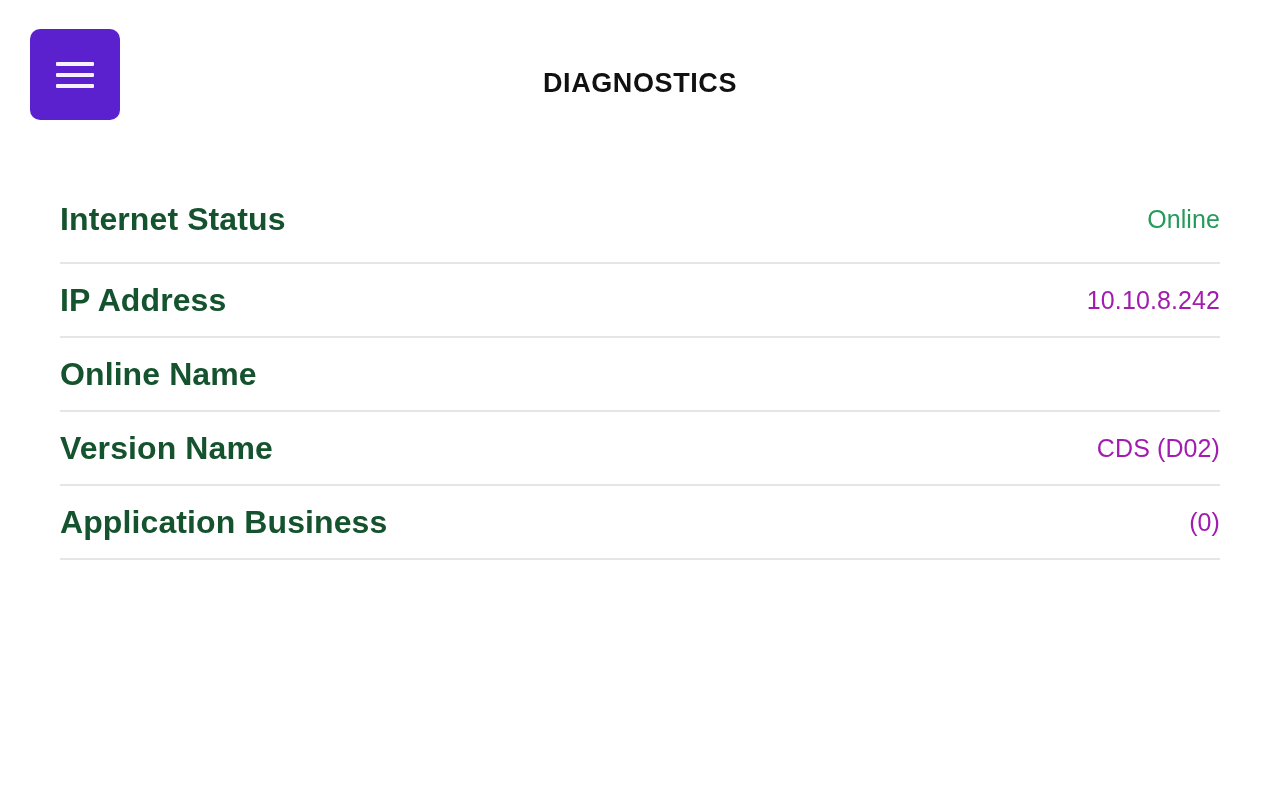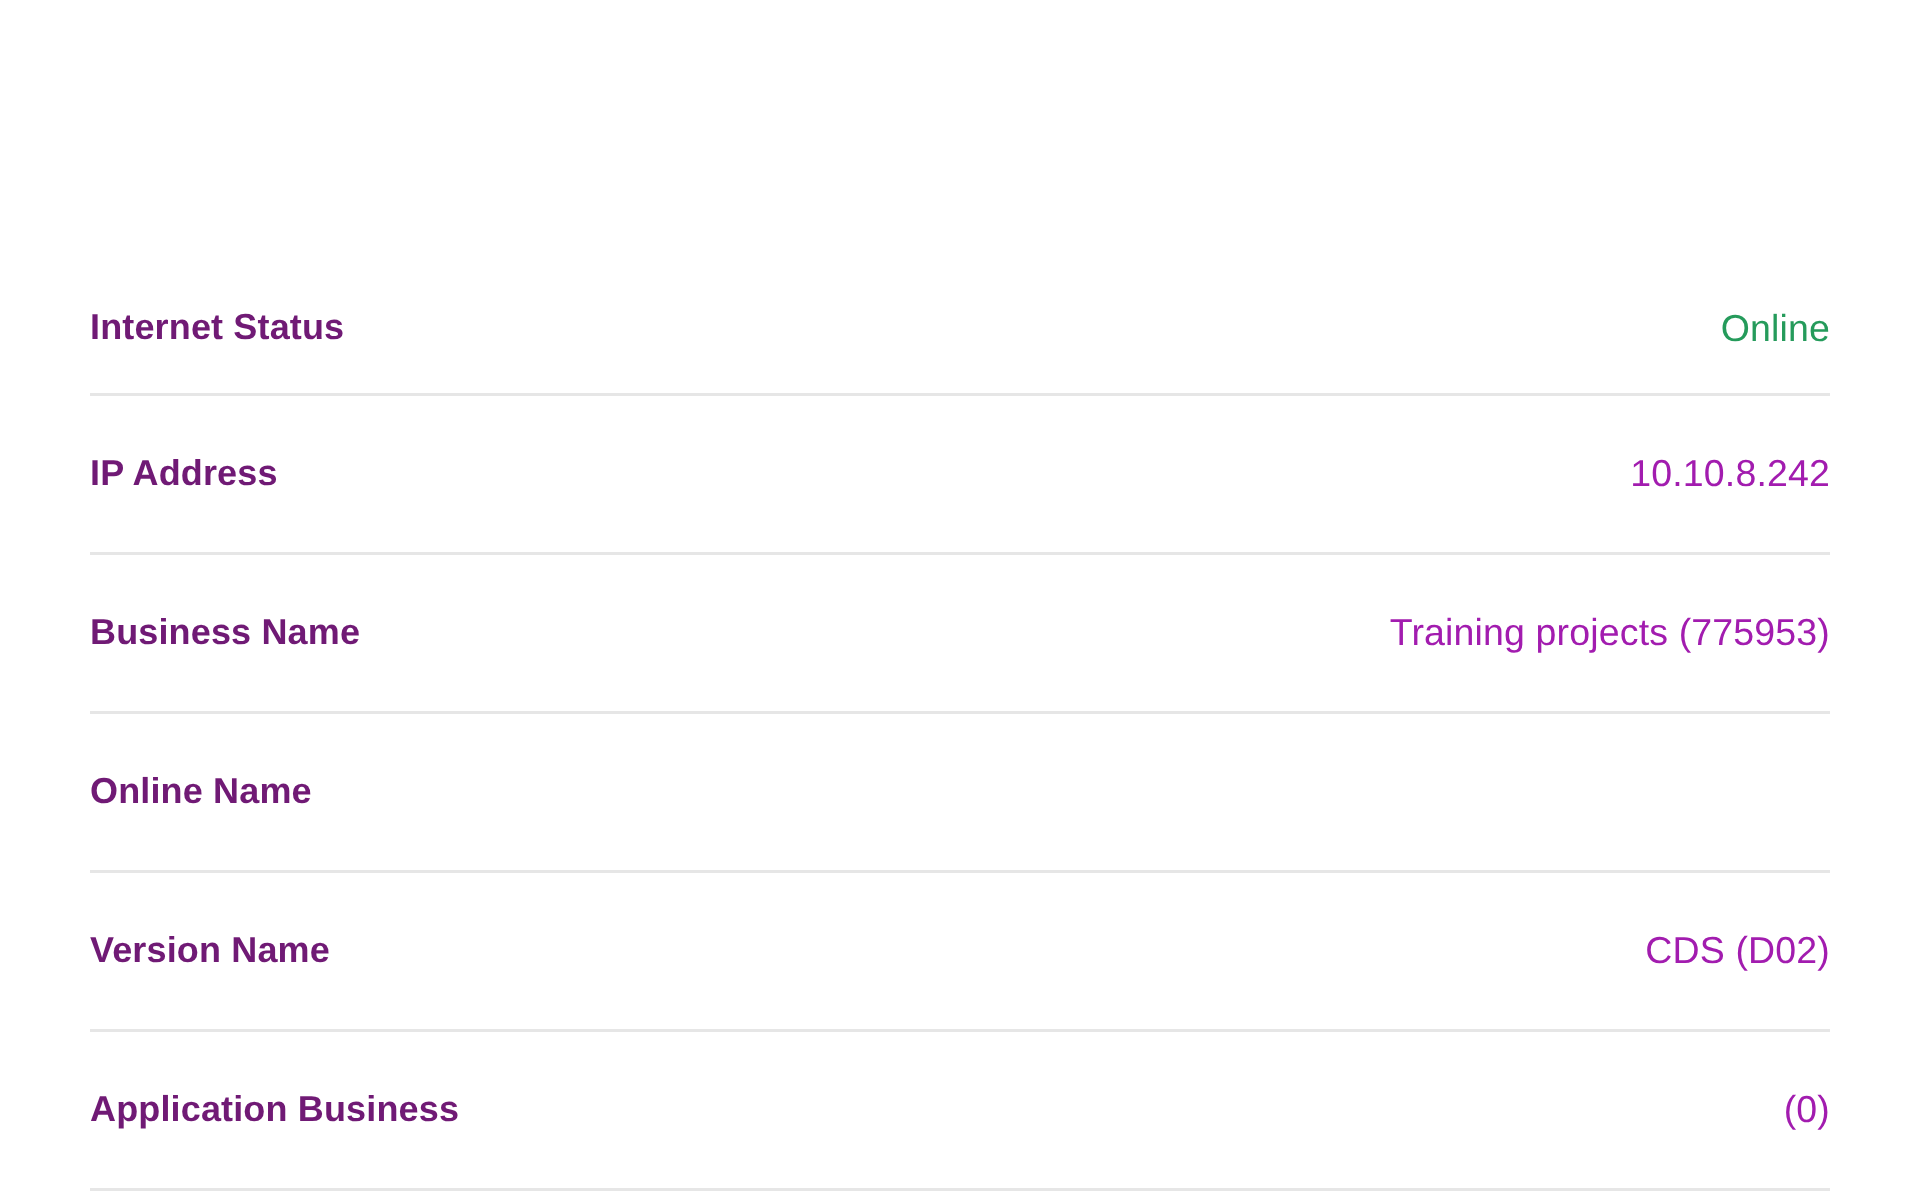--- a/index.html
+++ b/index.html
@@ -73,35 +73,35 @@
   
   .rows {
     position: absolute;
     left: 60px;
     top: 176px;
     width: 1160px;
   }
 
   .row {
     position: relative;
-    height: 106px;
+    height: 74px;
     display: flex;
     align-items: center;
     justify-content: space-between;
     border-bottom: 2px solid #e6e6e6;
   }
 
   .row:first-child {
     height: 88px;
   }
 
   .row-label {
-    font-size: 24px;
+    font-size: 32px;
     font-weight: bold;
-    color: #701a75;
+    color: #14532d;
     letter-spacing: 0.1px;
     white-space: nowrap;
   }
 
   .row-value {
     font-size: 25px;
     font-weight: normal;
     color: #a21caf;
     letter-spacing: 0.1px;
     white-space: nowrap;
@@ -111,37 +111,44 @@
   .row-value.status-online {
     color: #259b5b;
     text-align: center;
   }
 </style>
 </head>
 <body>
 
 <div class="screen">
 
+  <div class="topbar">
+
+    <button class="menu-button" aria-label="Open navigation menu">
+      <span class="bar"></span>
+      <span class="bar"></span>
+      <span class="bar"></span>
+    </button>
+
+    <div class="page-title">DIAGNOSTICS</div>
+
+  </div>
 
   <div class="rows">
 
     <div class="row">
       <span class="row-label">Internet Status</span>
       <span class="row-value status-online">Online</span>
     </div>
 
     <div class="row">
       <span class="row-label">IP Address</span>
       <span class="row-value">10.10.8.242</span>
     </div>
 
-    <div class="row">
-      <span class="row-label">Business Name</span>
-      <span class="row-value">Training projects (775953)</span>
-    </div>
 
     <div class="row">
       <span class="row-label">Online Name</span>
     </div>
 
     <div class="row">
       <span class="row-label">Version Name</span>
       <span class="row-value">CDS (D02)</span>
     </div>
 

